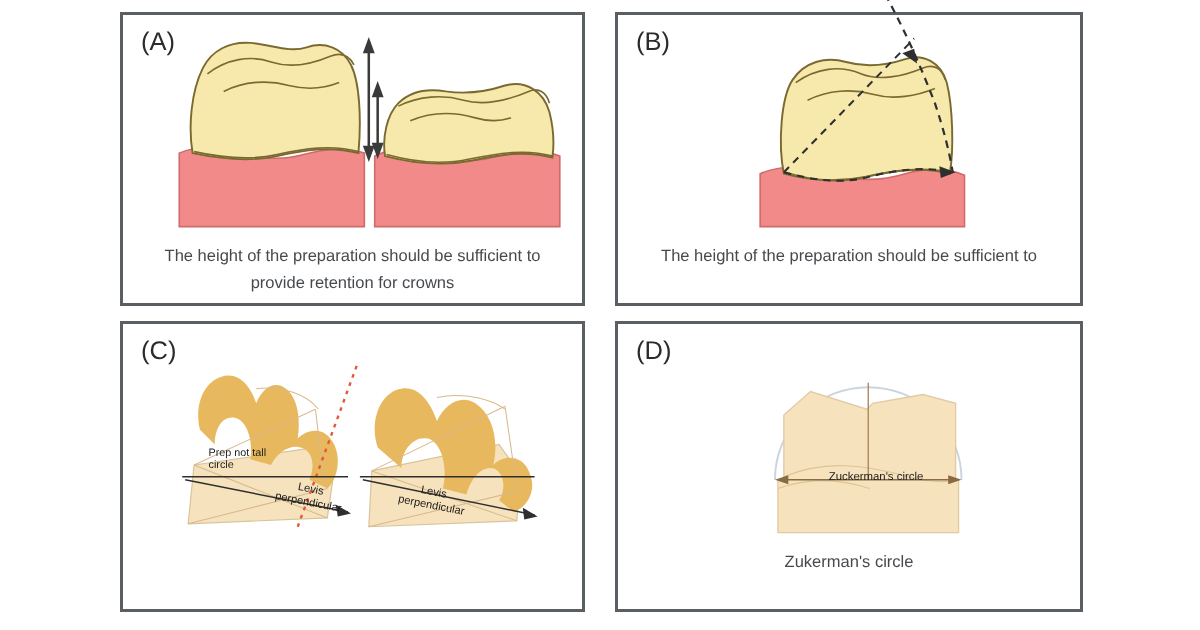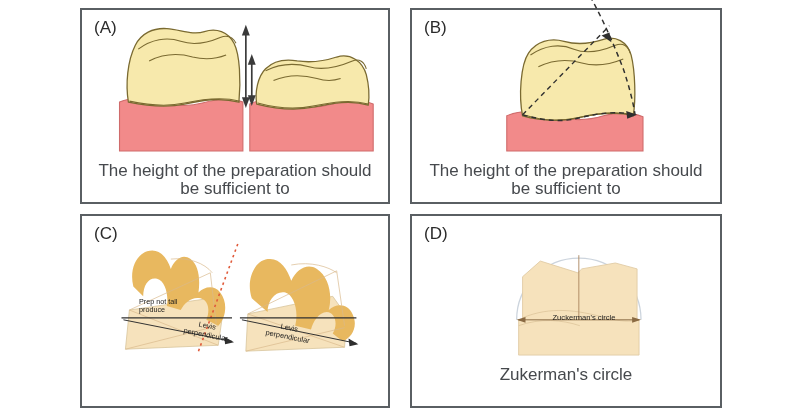--- a/index.html
+++ b/index.html
@@ -43,21 +43,21 @@
     font-family: "Liberation Sans", sans-serif;
     letter-spacing: 0px;
     z-index: 6;
   }
 
   .caption {
     position: absolute;
     left: 6px;
     right: 6px;
     text-align: center;
-    font-size: 17px;
+    font-size: 11px;
     line-height: 18px;
     color: #46494d;
     font-family: "Liberation Sans", sans-serif;
     z-index: 5;
   }
 
   .art {
     position: absolute;
     left: 0;
     top: 0;
@@ -137,20 +137,21 @@
         <g>
           <line x1="172" y1="52" x2="172" y2="91" stroke="#3a3a3a" stroke-width="1.7"></line>
           <polygon points="172,45 168,56 176,56" fill="#3a3a3a"></polygon>
           <polygon points="172,98 168,87 176,87" fill="#3a3a3a"></polygon>
         </g>
       </svg>
     </div>
 
     <div class="caption" id="caption-a">
       <div>The height of the preparation should be sufficient to</div>
+      <div>provide retention for crowns</div>
     </div>
   </div>
 
   <div class="panel" id="panel-b">
     <div class="panel-letter">(B)</div>
 
     <div class="panel-clip">
       <svg class="art" viewBox="0 0 312 196" preserveAspectRatio="none" style="overflow:visible">
 
         <path d="M 96 108
@@ -250,21 +251,21 @@
           <path d="M 212 50 C 232 46, 250 52, 258 58"></path>
         </g>
 
         <line x1="160" y1="104" x2="278" y2="104" stroke="#2f2f2f" stroke-width="1.1"></line>
         <line x1="162" y1="106" x2="278" y2="130" stroke="#2f2f2f" stroke-width="1.0"></line>
         <polygon points="280,131 270,125 271,133" fill="#2f2f2f"></polygon>
       </svg>
 
       <div style="position:absolute; left:57px; top:82px; font-size:7.2px; line-height:8.4px; color:#1c1c1c; font-family:'Liberation Sans', sans-serif; z-index:4;">
         <div>Prep not tall</div>
-        <div>produce</div>
+        <div>circle</div>
       </div>
 
       <div style="position:absolute; left:104px; top:102px; transform:rotate(11deg); transform-origin:left top; font-size:7.4px; line-height:8.6px; color:#1c1c1c; text-align:center; font-family:'Liberation Sans', sans-serif; z-index:4;">
         <div>Levis</div>
         <div>perpendicular</div>
       </div>
 
       <div style="position:absolute; left:186px; top:104px; transform:rotate(11deg); transform-origin:left top; font-size:7.4px; line-height:8.6px; color:#1c1c1c; text-align:center; font-family:'Liberation Sans', sans-serif; z-index:4;">
         <div>Levis</div>
         <div>perpendicular</div>

